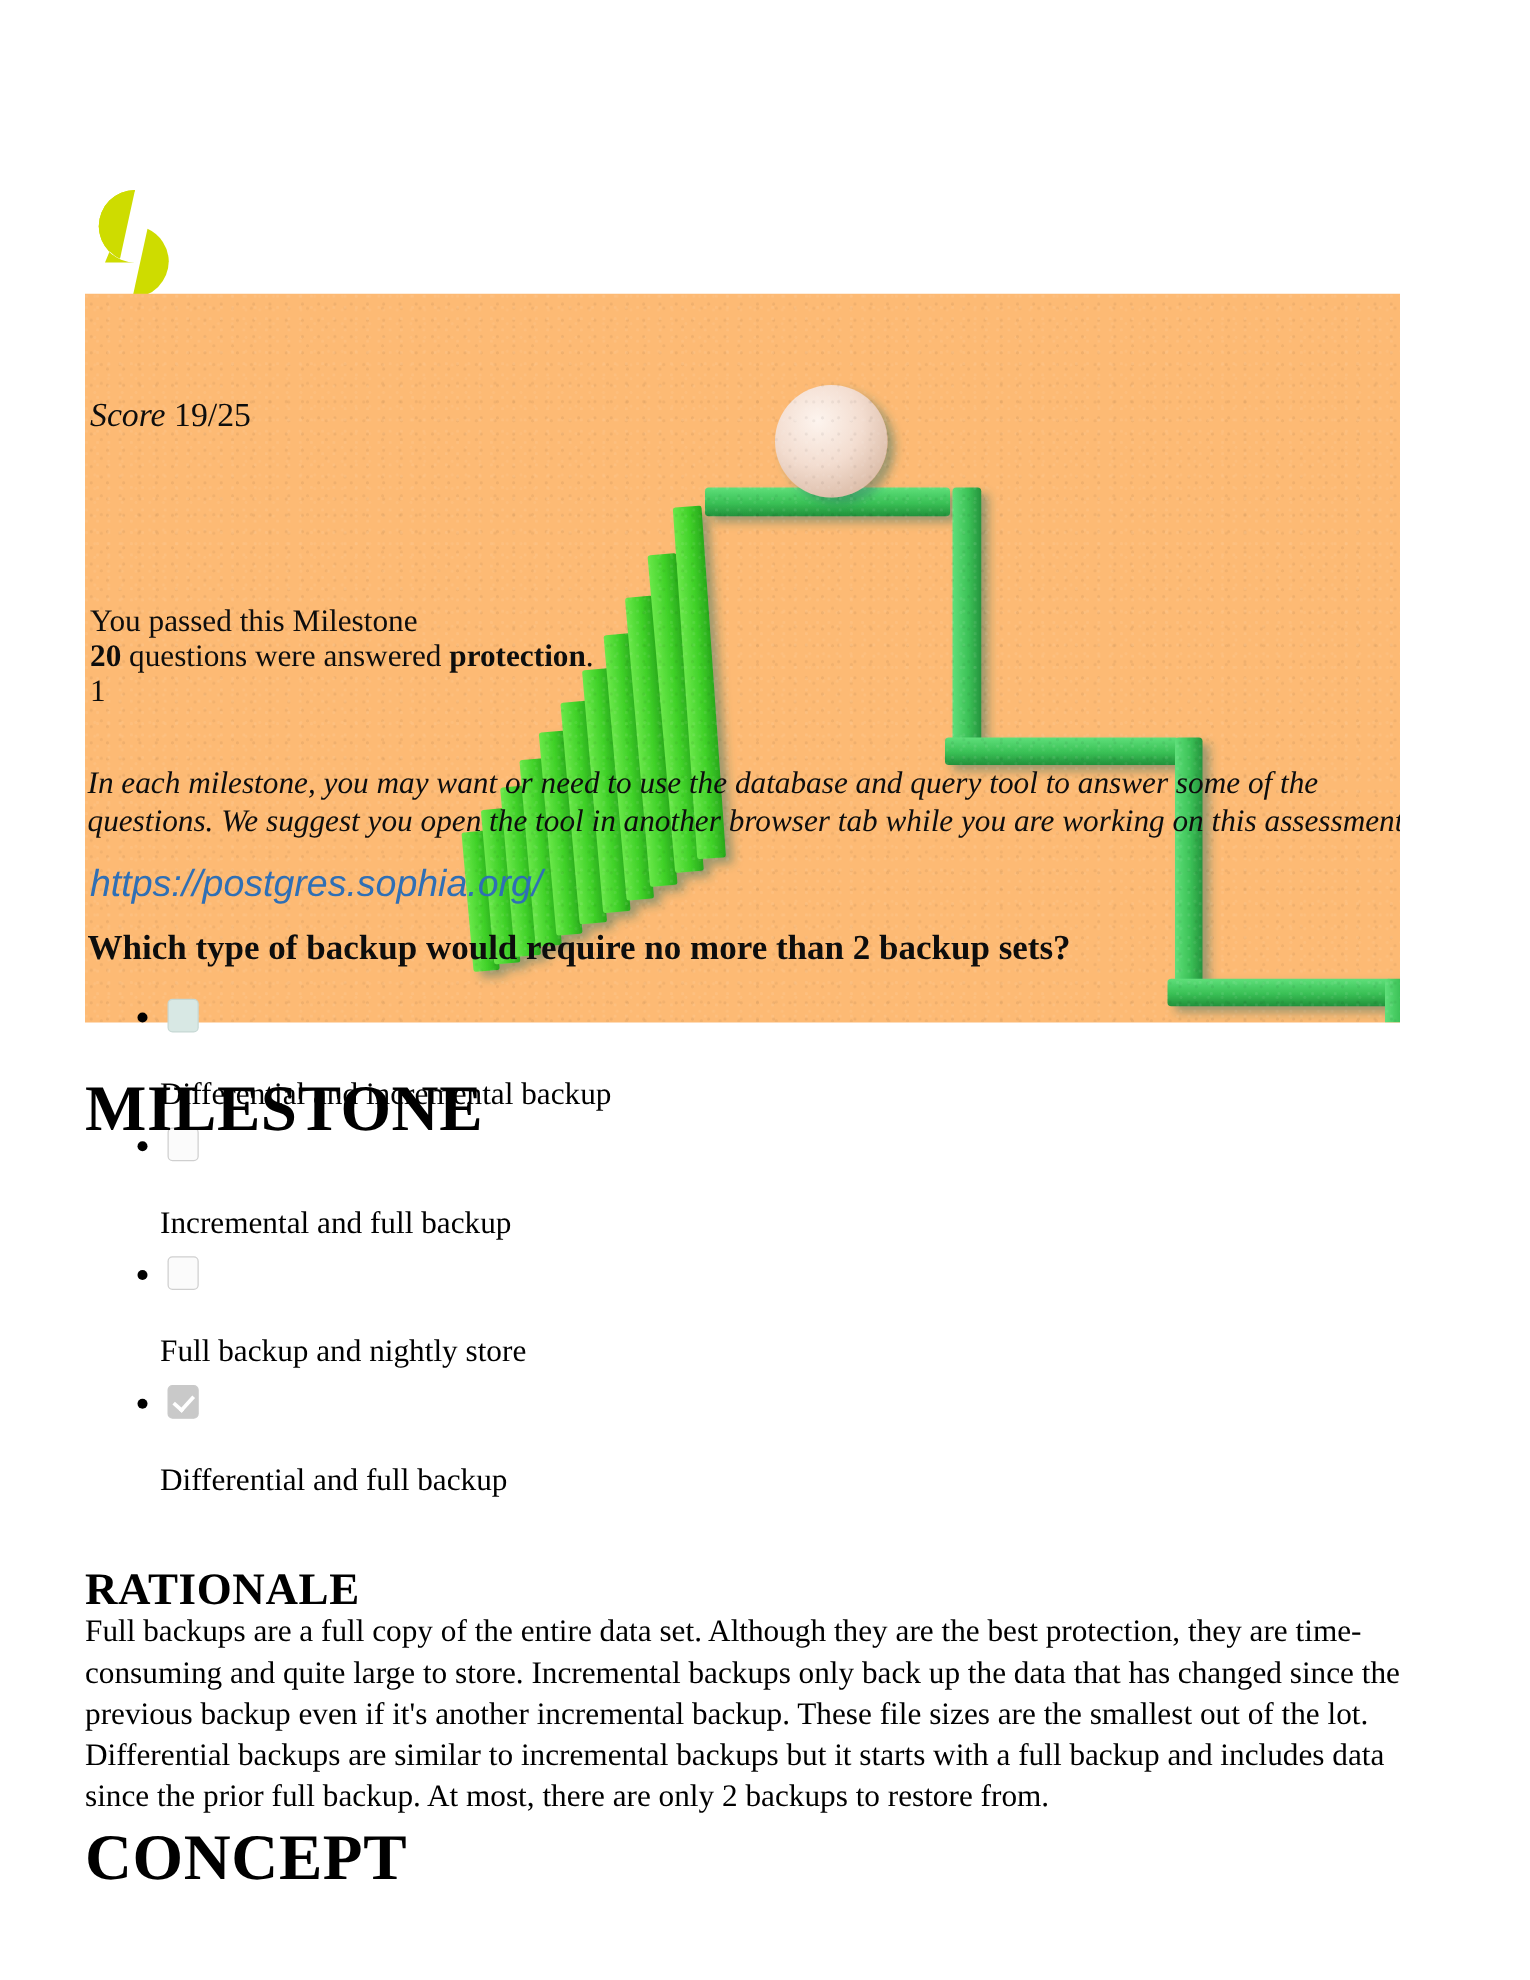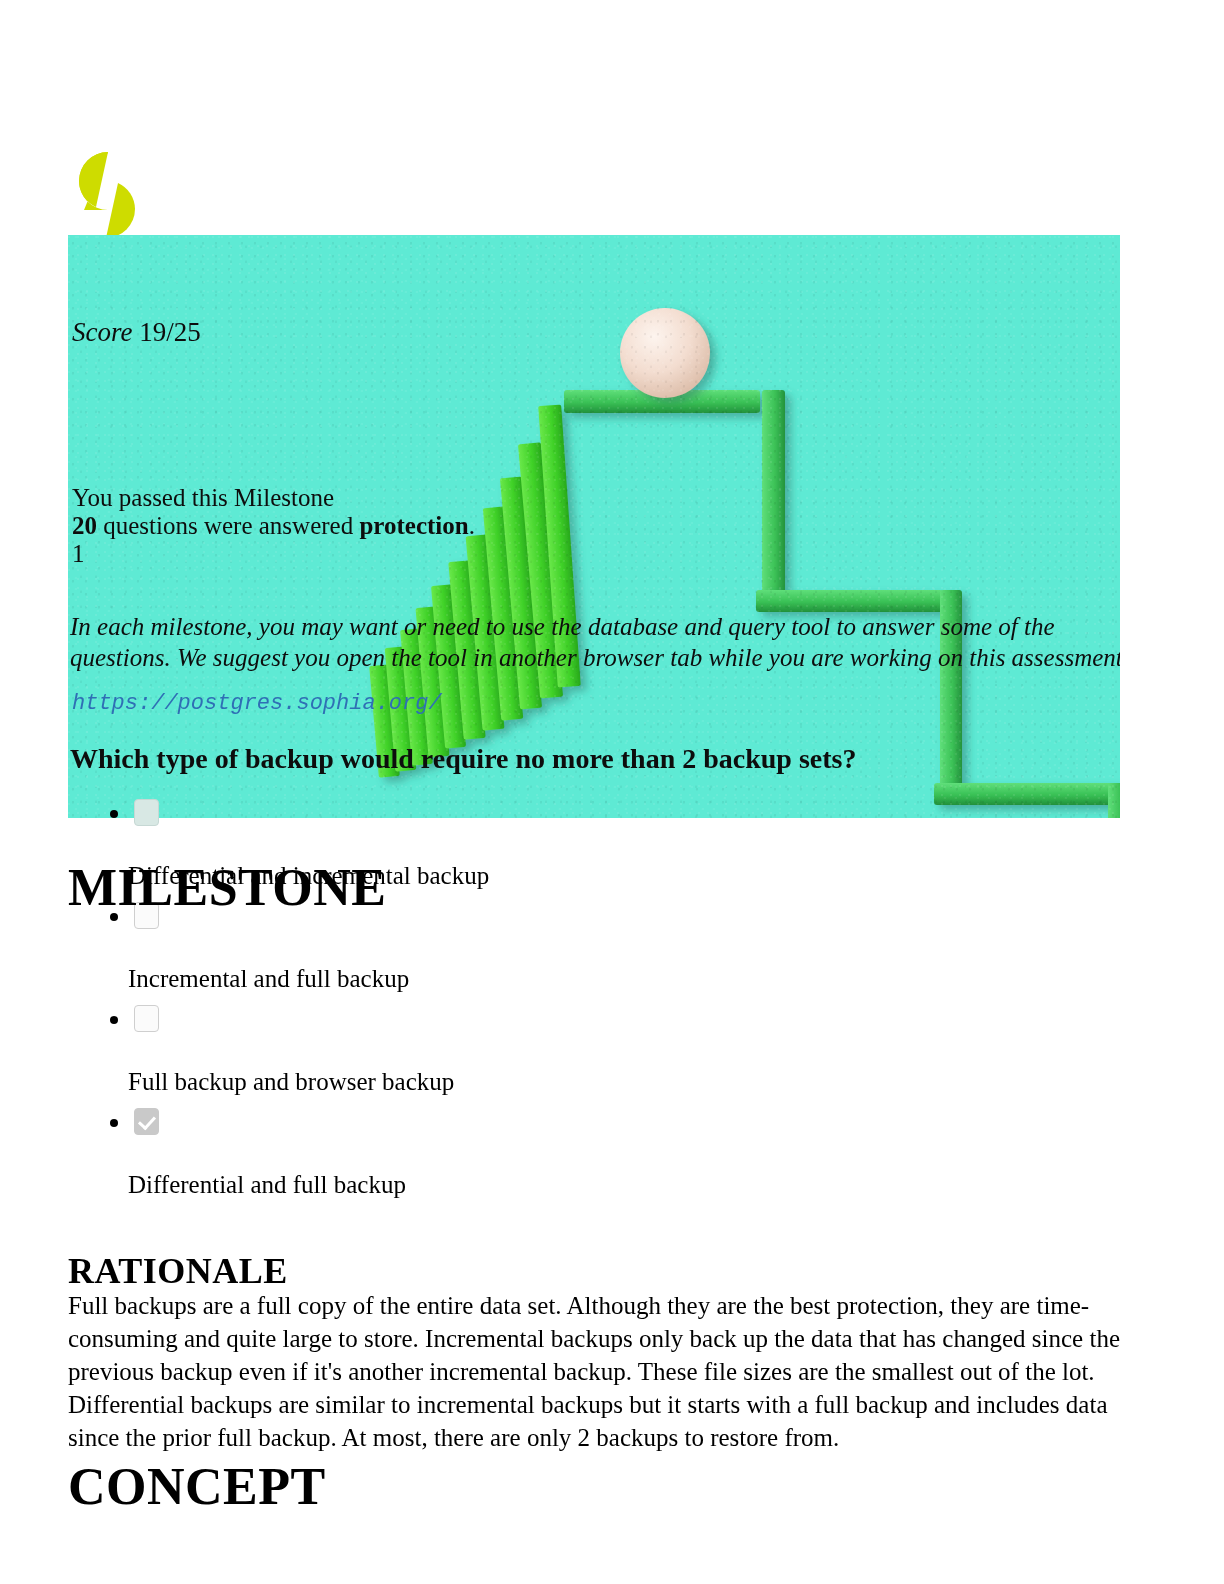--- a/index.html
+++ b/index.html
@@ -25,21 +25,21 @@
     height: 86px;
   }
 
   
   #hero {
     position: absolute;
     left: 68px;
     top: 235px;
     width: 1052px;
     height: 583px;
-    background: #5eead4;
+    background: #fdba74;
     overflow: hidden;
   }
   #hero-art {
     position: absolute;
     left: 0; top: 0;
     width: 100%;
     height: 100%;
   }
   .noise {
     position: absolute;
@@ -83,23 +83,23 @@
     top: 377px;
     width: 1078px;
     font-size: 25px;
     font-style: italic;
     line-height: 1.22;
   }
 
   #tool-link {
     left: 4px;
     top: 456px;
-    font-family: Liberation Mono, monospace;
+    font-family: Liberation Sans, sans-serif;
     font-style: italic;
-    font-size: 22px;
+    font-size: 30px;
     color: #2f6fb5;
     text-decoration: none;
     text-align: center;
   }
 
   #question {
     left: 2px;
     top: 508px;
     font-size: 28px;
     font-weight: bold;
@@ -309,21 +309,21 @@
     <span class="opt-label">Differential and incremental backup</span>
   </li>
   <li class="opt">
     <span class="bullet"></span>
     <span class="cbox"></span>
     <span class="opt-label">Incremental and full backup</span>
   </li>
   <li class="opt">
     <span class="bullet"></span>
     <span class="cbox"></span>
-    <span class="opt-label">Full backup and browser backup</span>
+    <span class="opt-label">Full backup and nightly store</span>
   </li>
   <li class="opt">
     <span class="bullet"></span>
     <span class="cbox checked"></span>
     <span class="opt-label">Differential and full backup</span>
   </li>
 </ul>
 
 <h1 class="big-head" id="h-milestone">MILESTONE</h1>
 <h2 class="big-head" id="h-rationale">RATIONALE</h2>

